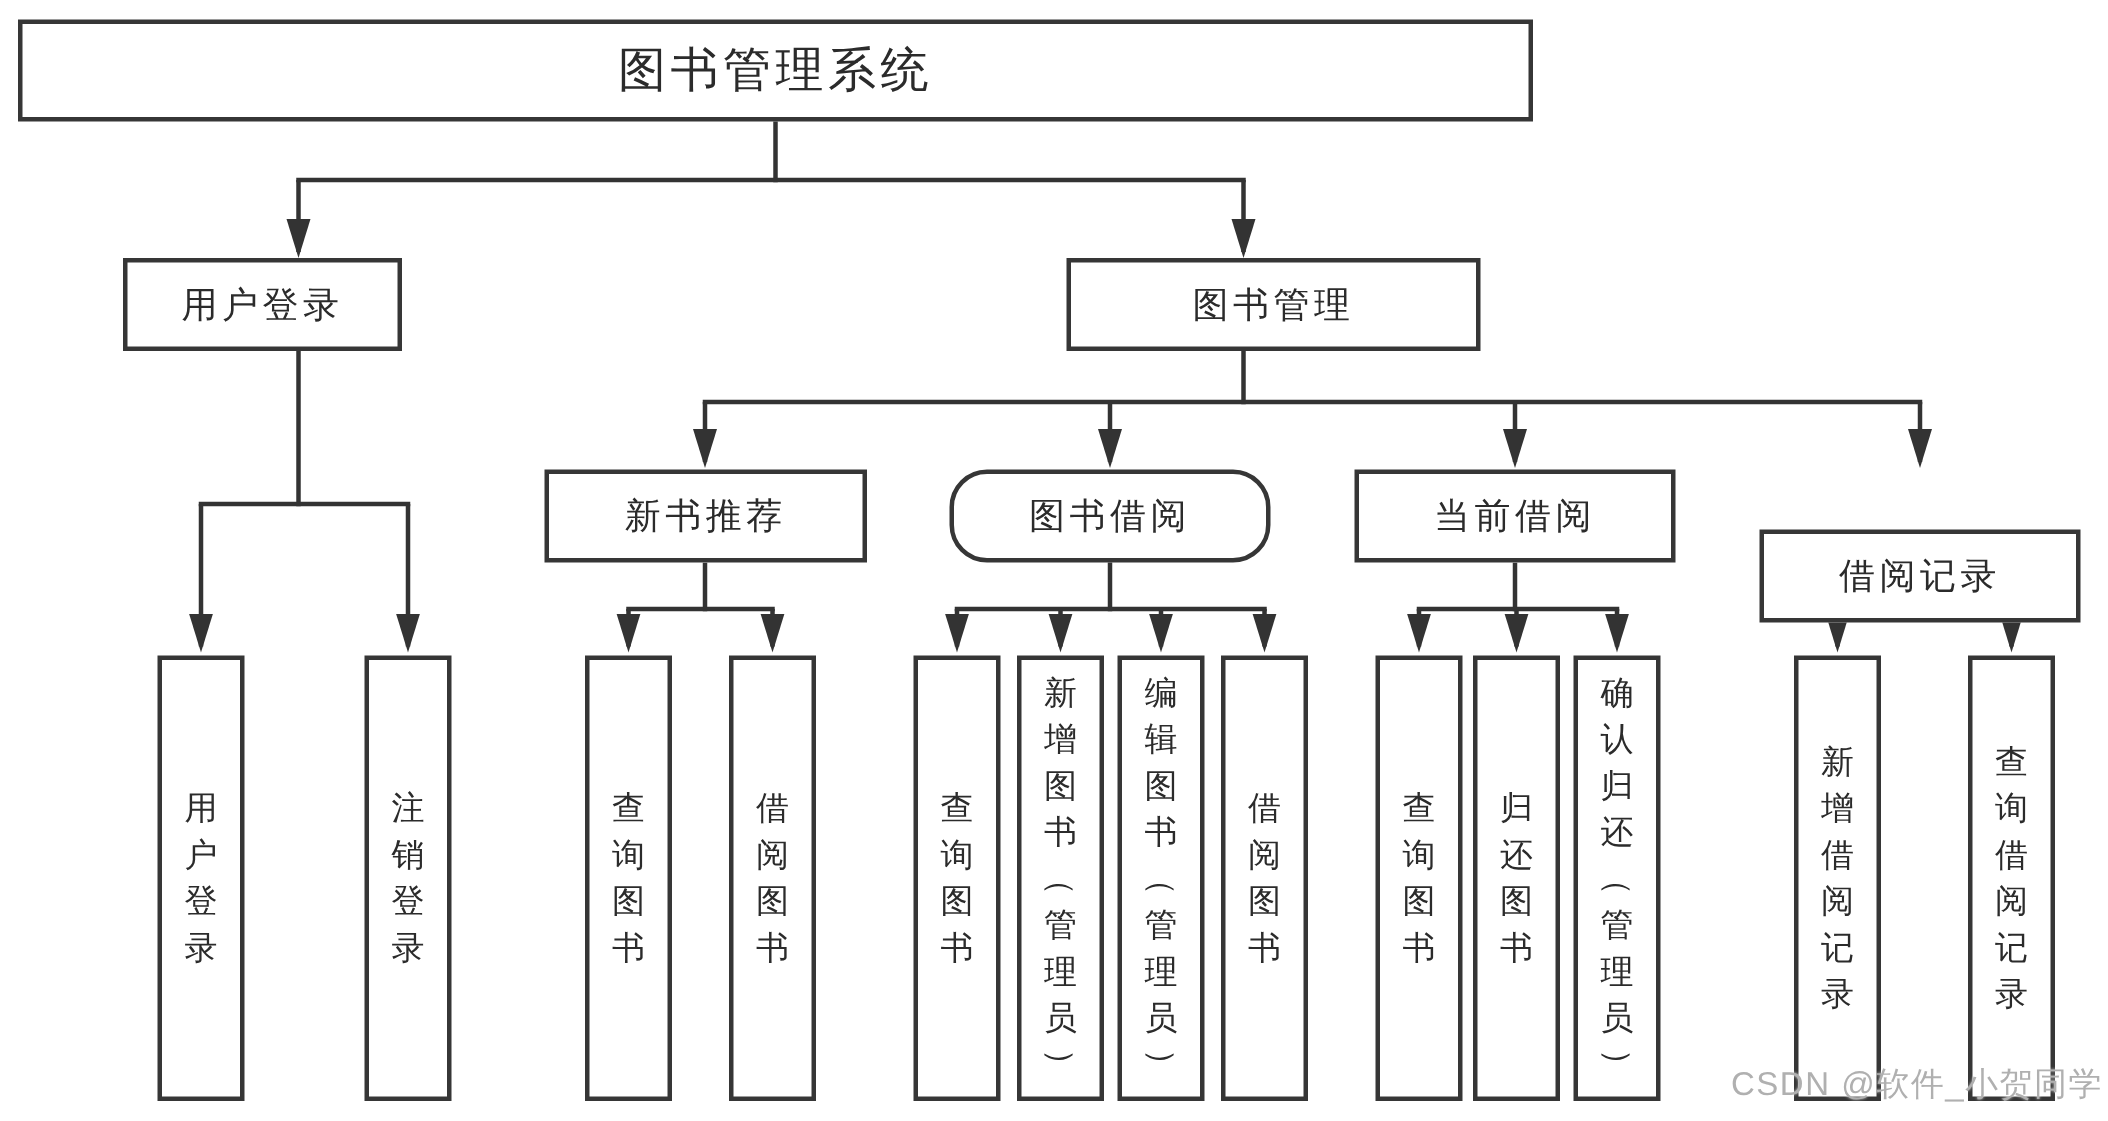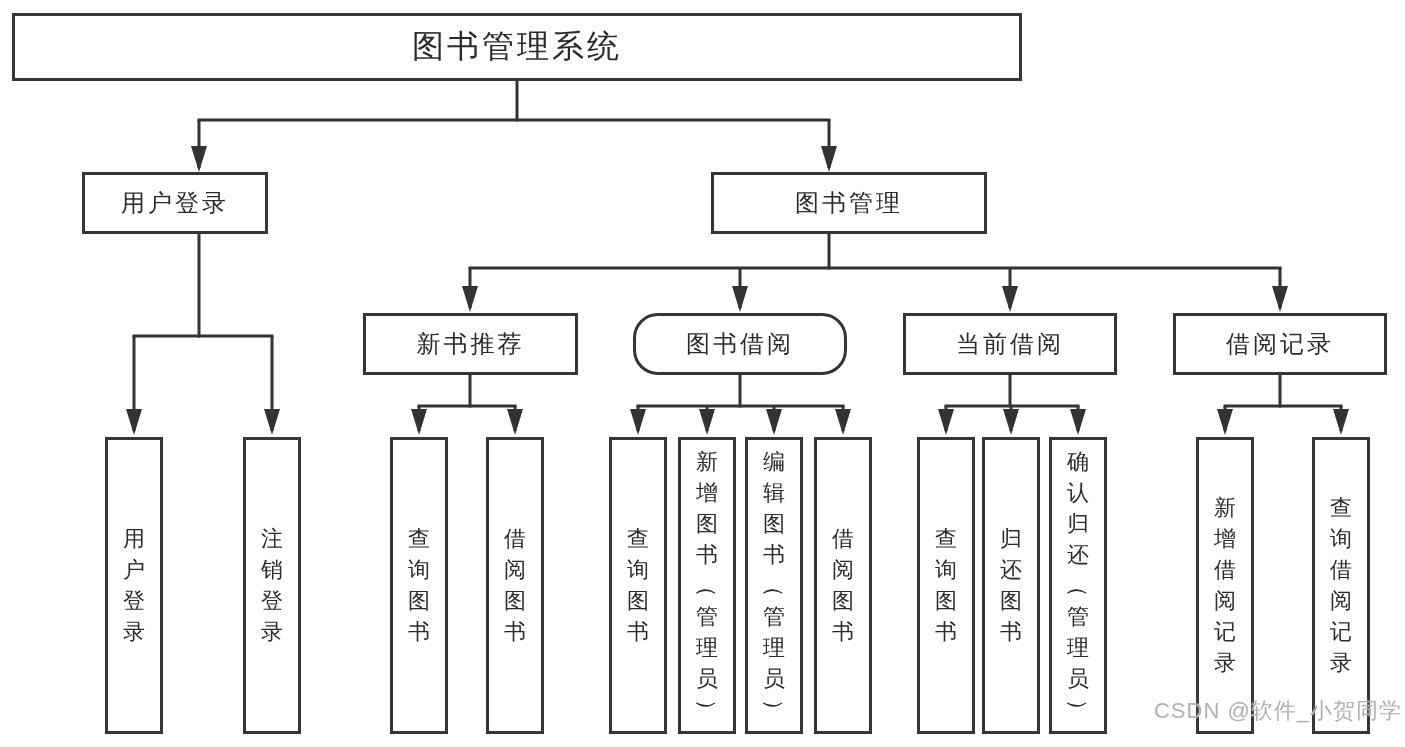--- a/index.html
+++ b/index.html
@@ -24,35 +24,35 @@
     color:var(--text);
   }
   .root{left:12px;top:13px;width:1010px;height:68px;font-size:32px;letter-spacing:3px;}
   .lvl2{top:172px;height:62px;font-size:24px;letter-spacing:3px;}
   .lvl3{top:313px;height:62px;font-size:24px;letter-spacing:3px;}
   .n-user-login{left:82px;width:186px;}
   .n-book-mgmt{left:711px;width:276px;}
   .n-newbook{left:363px;width:215px;}
   .n-borrow{left:633px;width:214px;border-radius:25px;}
   .n-current{left:903px;width:214px;}
-  .n-records{left:1173px;width:214px;}
+  .n-records{left:1173px;width:214px;margin-top:40px;}
   .leaf{top:437px;width:58px;height:297px;}
   .vtext{
     display:flex;flex-direction:column;align-items:center;justify-content:center;
     gap:9px;font-size:22px;width:100%;height:100%;
   }
   .vtext span{line-height:1;display:block;}
   .vtext span.rot{transform:rotate(90deg);}
   .l1{left:105px;} .l2{left:243px;}
   .l3{left:390px;} .l4{left:486px;}
   .l5{left:609px;} .l6{left:678px;} .l7{left:745px;} .l8{left:814px;}
   .l9{left:917px;} .l10{left:982px;} .l11{left:1049px;}
   .l12{left:1196px;} .l13{left:1312px;}
   .watermark{
-    position:absolute;right:3px;bottom:21px;font-size:22px;color:var(--wm);
+    position:absolute;right:3px;bottom:9px;font-size:22px;color:var(--wm);
     letter-spacing:1px;z-index:5;text-shadow:0 0 2px rgba(255,255,255,0.8);
   }
 </style>
 </head>
 <body>
 
 <div class="canvas">
 
   <svg class="connectors" viewBox="0 0 1405 747" xmlns="http://www.w3.org/2000/svg">
     <defs>

